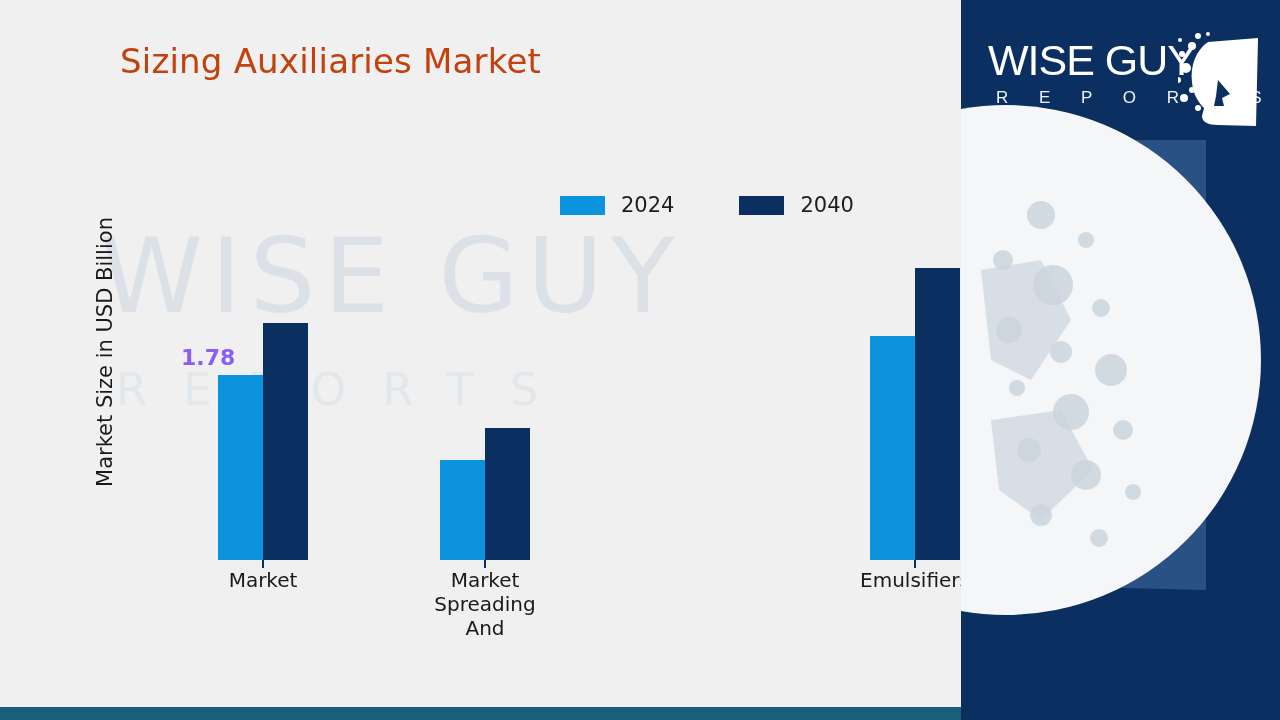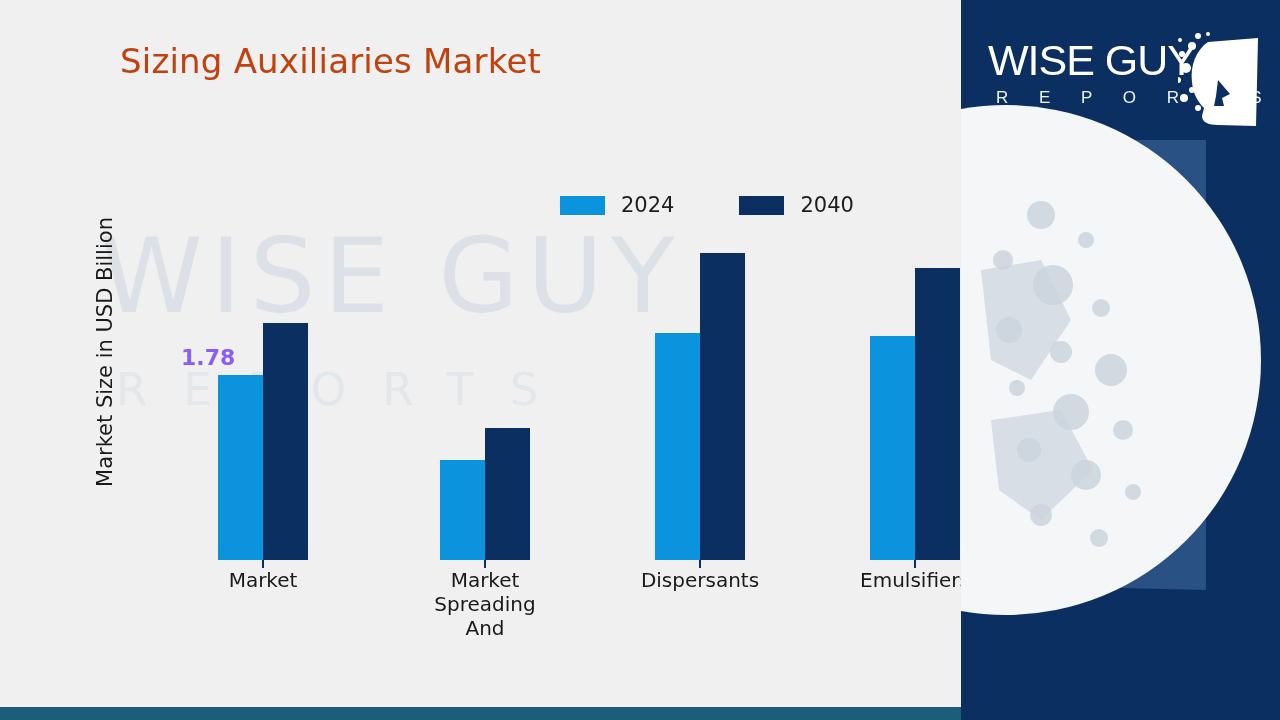--- a/index.html
+++ b/index.html
@@ -224,30 +224,20 @@
           <div class="bar s2032" style="height:132px"></div>
         </div>
         <div class="tick"></div>
         <div class="cat-label">
           <div>Market</div>
           <div>Spreading</div>
           <div>And</div>
         </div>
       </div>
 
-      <div class="group" style="left:555px">
-        <div class="bars">
-          <div class="bar s2024" style="height:227px"></div>
-          <div class="bar s2032" style="height:307px"></div>
-        </div>
-        <div class="tick"></div>
-        <div class="cat-label">
-          <div>Dispersants</div>
-        </div>
-      </div>
 
       <div class="group" style="left:770px">
         <div class="bars">
           <div class="bar s2024" style="height:224px"></div>
           <div class="bar s2032" style="height:292px"></div>
         </div>
         <div class="tick"></div>
         <div class="cat-label">
           <div>Emulsifiers</div>
         </div>

